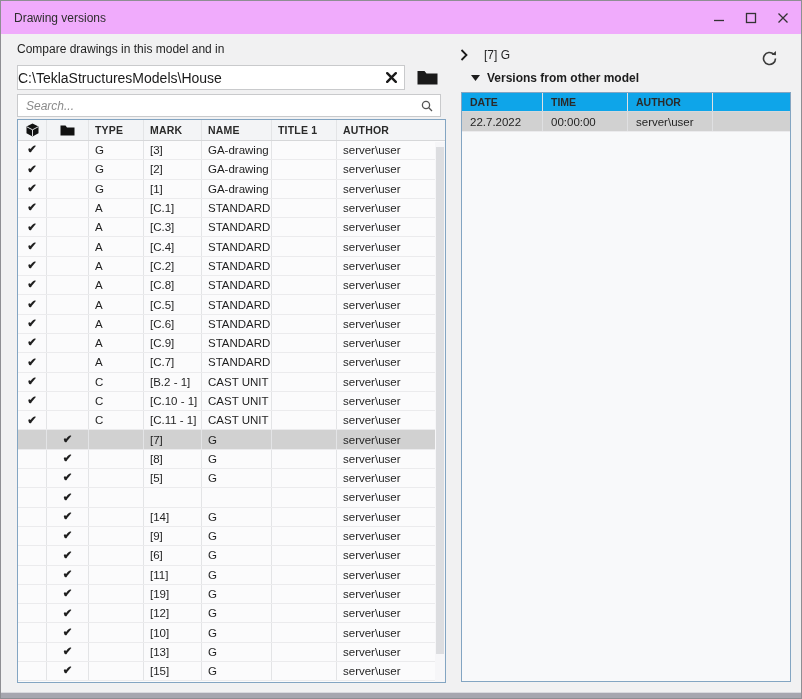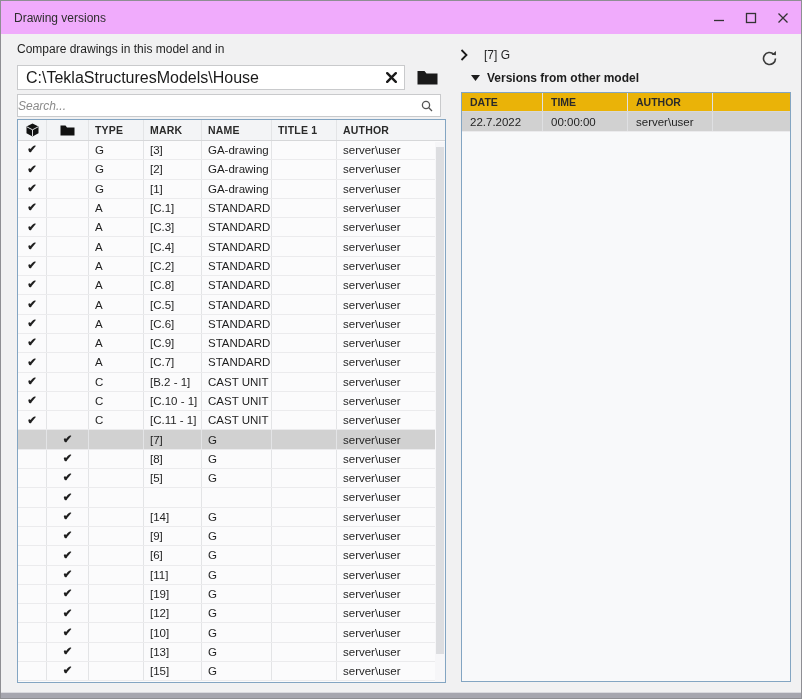--- a/index.html
+++ b/index.html
@@ -13,29 +13,29 @@
     background:#f0abfc; display:flex; align-items:center;
   }
   .title { margin-left:13px; font-size:12px; color:#2e2e2e; }
   .controls { position:absolute; right:2px; top:0; height:33px; display:flex; }
   .ctrl { width:32px; height:33px; display:flex; align-items:center; justify-content:center; cursor:pointer; }
   .compare-label { position:absolute; left:16px; top:41px; font-size:12px; color:#1f1f1f; }
   .path-field {
     position:absolute; left:16px; top:64px; width:388px; height:25px;
     background:#ffffff; border:1px solid #c9cacc; display:flex; align-items:center;
   }
-  .path-text { flex:1; padding-left:8px; font-size:16px; color:#1a1a1a; white-space:nowrap; overflow:hidden; }
+  .path-text { flex:1; font-size:14px; color:#1a1a1a; white-space:nowrap; overflow:hidden; }
   .clear-btn { width:26px; height:100%; display:flex; align-items:center; justify-content:center; cursor:pointer; }
   .browse-btn { position:absolute; left:412px; top:66px; width:28px; height:21px; display:flex; align-items:center; justify-content:center; cursor:pointer; }
   .search-field {
     position:absolute; left:16px; top:93px; width:424px; height:23px;
     background:#ffffff; border:1px solid #c9cacc; display:flex; align-items:center;
   }
   .search-field input {
-    flex:1; border:none; outline:none; height:100%; 
+    flex:1; border:none; outline:none; height:100%; padding-left:8px;
     font-family:"Liberation Sans", sans-serif; font-size:12px; color:#333; background:transparent;
   }
   .search-field input::placeholder { font-style:italic; color:#8a8a8a; }
   .search-icon { width:26px; display:flex; align-items:center; justify-content:center; }
 
   
   .ltable {
     position:absolute; left:16px; top:118px; width:429px; height:564px;
     background:#fbfbfc; border:1px solid #83a5c2; overflow:hidden;
   }
@@ -59,21 +59,21 @@
   
   .rp-header { position:absolute; left:459px; top:47px; display:flex; align-items:center; gap:16px; }
   .rp-title { font-size:12px; color:#1f1f1f; }
   .refresh-btn { position:absolute; left:756px; top:45px; width:24px; height:24px; display:flex; align-items:center; justify-content:center; cursor:pointer; }
   .rp-section { position:absolute; left:470px; top:70px; display:flex; align-items:center; gap:7px; cursor:pointer; }
   .rp-section-label { font-size:12px; font-weight:bold; color:#1d1d1d; }
   .rtable {
     position:absolute; left:460px; top:91px; width:330px; height:590px;
     background:#f8f9fa; border:1px solid #83a5c2; overflow:hidden;
   }
-  .rhead { display:flex; height:19px; background:#eab308; border-bottom:1px solid #d6d7d9; }
+  .rhead { display:flex; height:19px; background:#0ea5e9; border-bottom:1px solid #d6d7d9; }
   .rth { display:flex; align-items:center; padding-left:8px; font-size:10.5px; font-weight:bold; color:#2a2a2a; border-right:1px solid #e0e1e3; }
   .rrow { display:flex; height:20px; border-bottom:1px solid #ebebed; }
   .rrow.selected { background:#d1d1d1; }
   .rcell { display:flex; align-items:center; padding-left:8px; font-size:11.5px; color:#1f1f1f; border-right:1px solid #dfe0e2; white-space:nowrap; }
   .rc-date { width:81px; } .rc-time { width:85px; } .rc-author { width:85px; } .rc-extra { flex:1; border-right:none; }
 
   .bottom-strip { position:absolute; left:0; bottom:0; width:800px; height:6px; background:#a6a6af; border-top:1px solid #d9d9de; }
   svg { display:block; }
 </style>
 </head>

